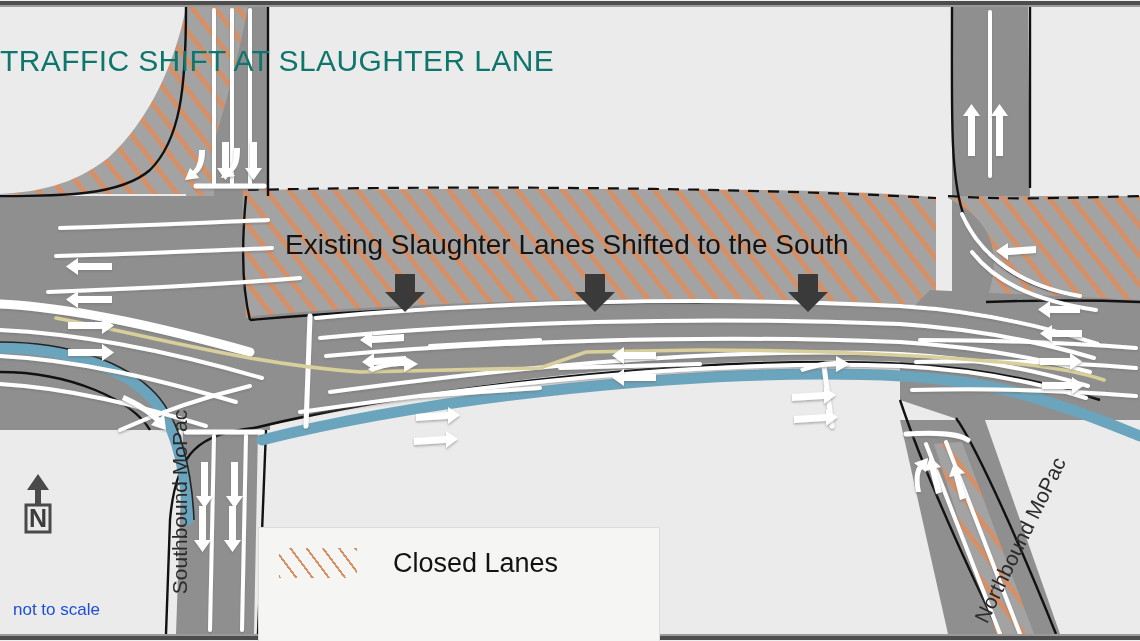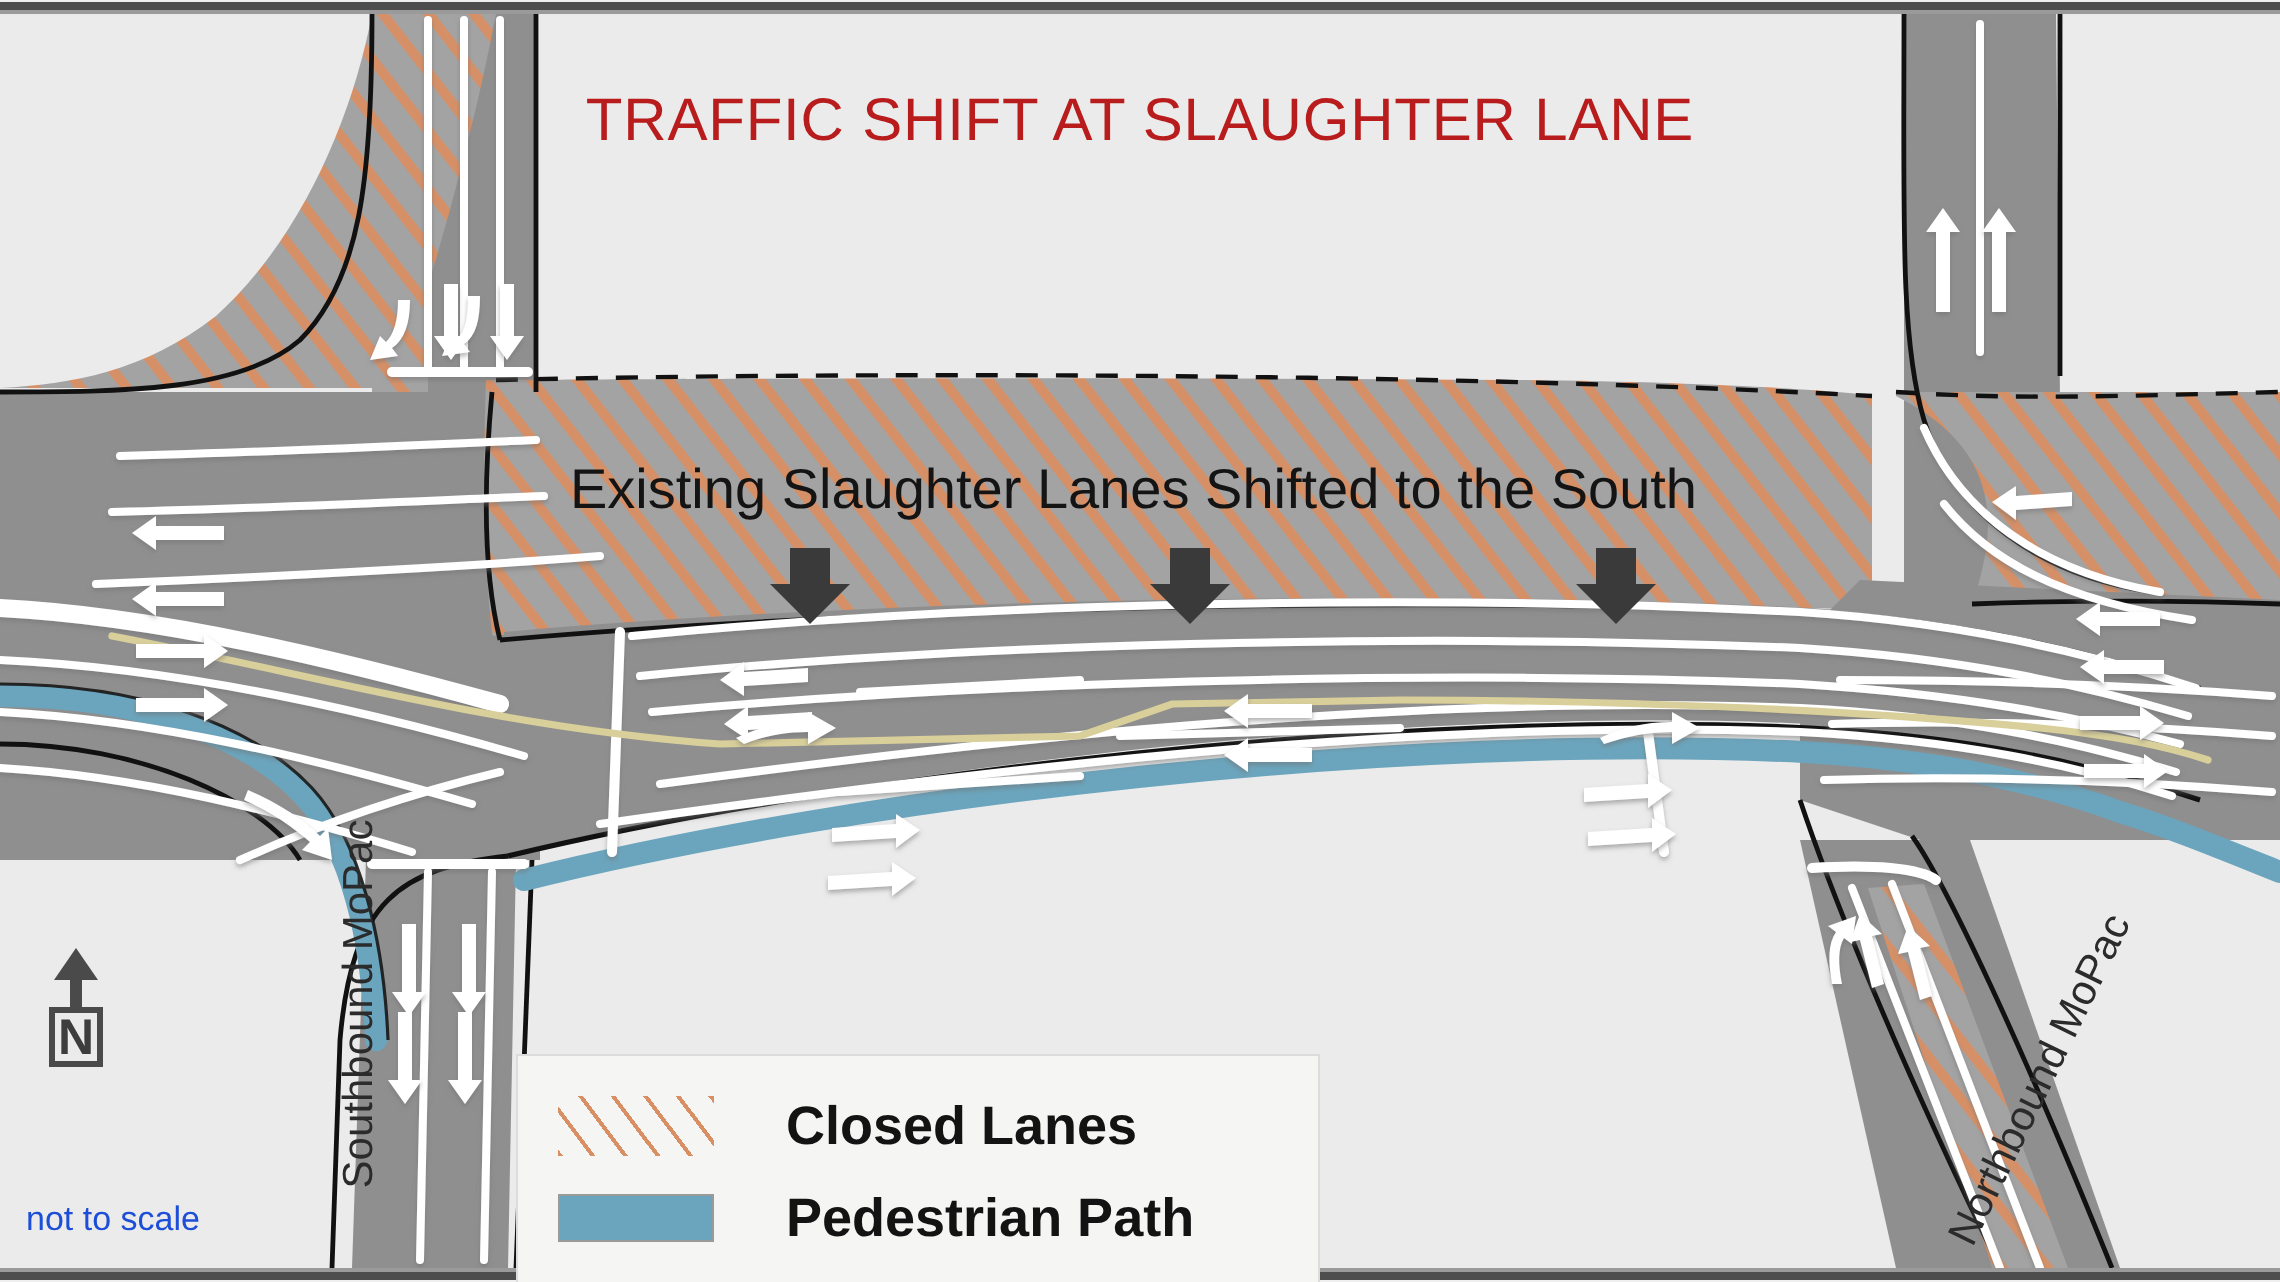--- a/index.html
+++ b/index.html
@@ -11,42 +11,42 @@
   #map{position:absolute;left:0;top:0;width:1140px;height:641px;}
   .topbar{
     position:absolute;left:0;top:0;width:1140px;height:7px;
     background:linear-gradient(to bottom,#efefef 0,#efefef 1px,#4d4d4d 1px,#4d4d4d 5px,#9a9a9a 5px,#9a9a9a 7px);
   }
   .botbar{
     position:absolute;left:0;bottom:0;width:1140px;height:7px;
     background:linear-gradient(to bottom,#9a9a9a 0,#9a9a9a 2px,#4d4d4d 2px,#4d4d4d 6px,#efefef 6px,#efefef 7px);
   }
   .title{
-    position:absolute;left:0;top:44px;width:1140px;text-align:center;
-    font-size:30px;letter-spacing:.4px;color:#b91c1c;
+    position:absolute;left:0;top:44px;width:1140px;text-align:left;
+    font-size:30px;letter-spacing:.4px;color:#0f766e;
     font-family:"Liberation Sans",sans-serif;
   }
   .shift-label{
     position:absolute;left:285px;top:229px;width:650px;text-align:left;
     font-size:28px;color:#141414;
   }
   .road-label{
     position:absolute;font-size:21px;color:#2b2b2b;white-space:nowrap;
   }
   #sb-label{left:88px;top:490px;transform:rotate(-90deg);transform-origin:center center;}
   #nb-label{left:930px;top:528px;transform:rotate(-64deg);transform-origin:center center;}
   .nts{
     position:absolute;left:13px;top:600px;font-size:17px;color:#1d4ed8;
   }
   #compass{position:absolute;left:18px;top:472px;width:40px;height:62px;}
   .legend{
     position:absolute;left:258px;top:527px;width:400px;height:114px;
     background:#f5f5f3;border:1px solid #dcdcdc;border-bottom:none;
   }
-  .legend-row{display:flex;align-items:center;height:46px;padding-left:20px;font-weight:bold;}
+  .legend-row{display:flex;align-items:center;height:46px;padding-left:20px;}
   .legend-row.first{margin-top:12px;}
   .sw{width:78px;height:30px;margin-right:36px;flex:none;}
   .sw-hatch{
     background-image:repeating-linear-gradient(53deg,#d98f64 0 2px,rgba(0,0,0,0) 2px 13px);
     background-color:#f5f5f3;
   }
   .sw-ped{background:#6ba5bd;border:1px solid #9a9a9a;height:22px;width:76px;}
   .legend-text{font-size:27px;color:#131313;}
 </style>
 </head>
@@ -406,19 +406,15 @@
     <text x="20" y="55" text-anchor="middle" font-family="Liberation Sans, sans-serif" font-size="25" font-weight="bold" fill="#3d3d3d">N</text>
   </svg>
 
   <div class="nts">not to scale</div>
 
   <div class="legend">
     <div class="legend-row first">
       <div class="sw sw-hatch"></div>
       <div class="legend-text">Closed Lanes</div>
     </div>
-    <div class="legend-row">
-      <div class="sw sw-ped"></div>
-      <div class="legend-text">Pedestrian Path</div>
-    </div>
   </div>
 
 </div>
 
 </body></html>

